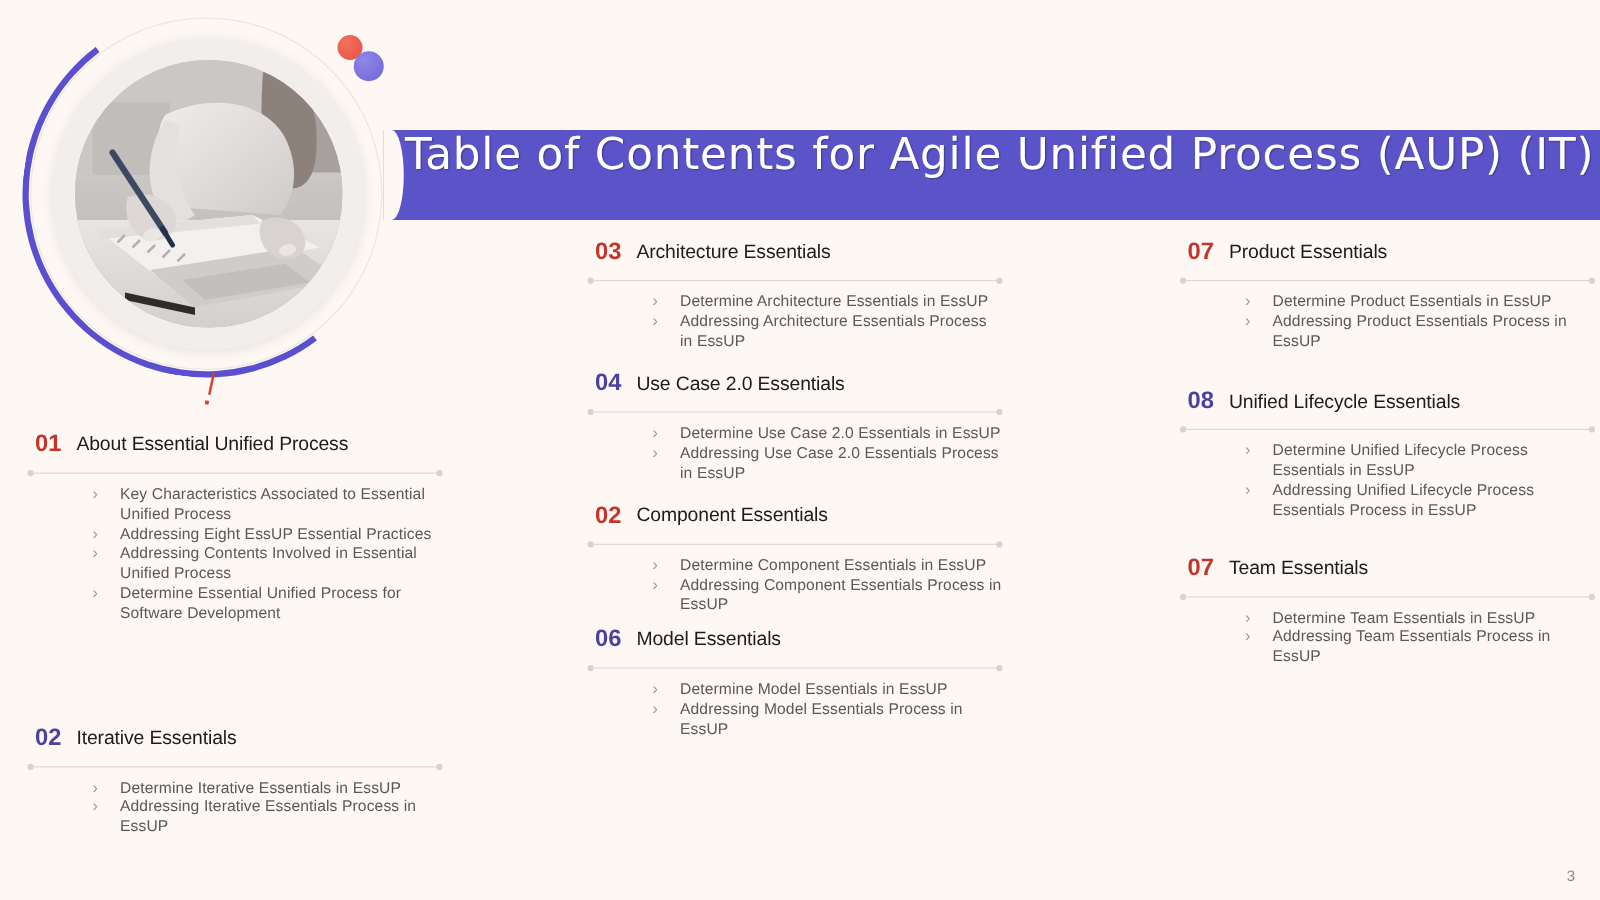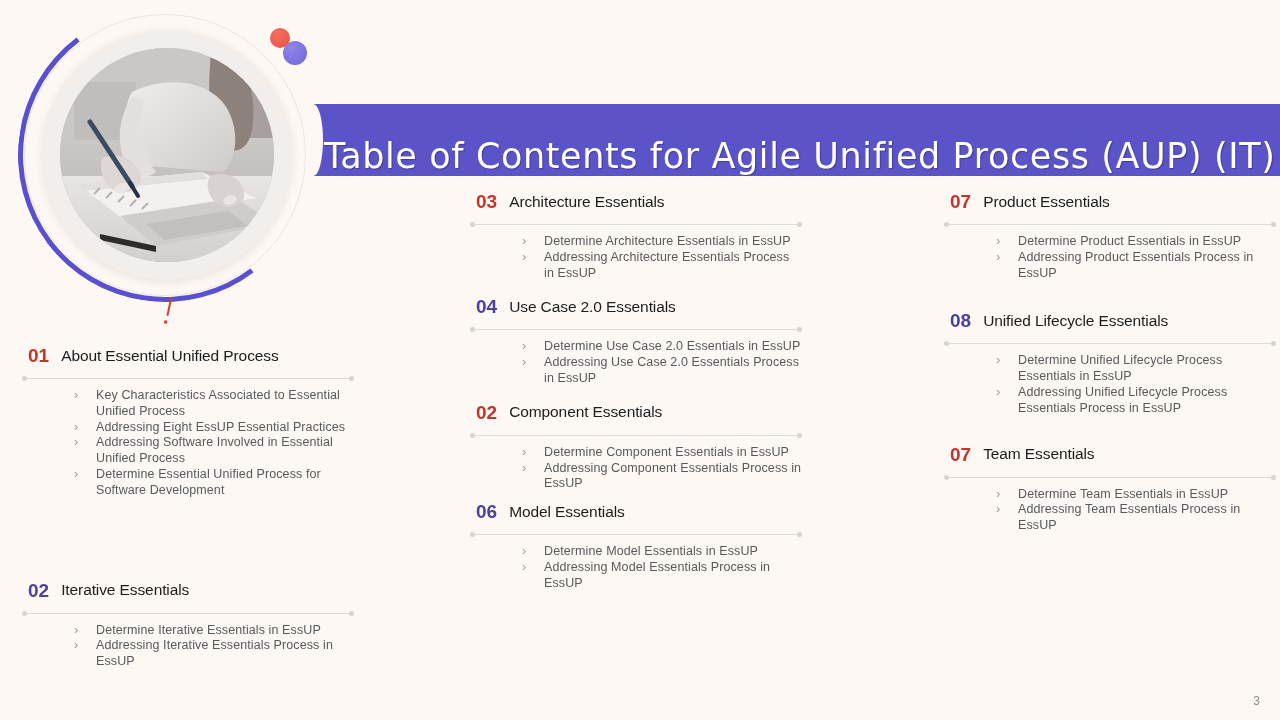--- a/index.html
+++ b/index.html
@@ -18,21 +18,21 @@
 
   
   #title-banner {
     position: absolute;
     left: 307px;
     top: 104px;
     width: 973px;
     height: 72px;
     background: #5a54c8;
     display: flex;
-    align-items: flex-end;
+    align-items: flex-start;
   }
   #title-banner .banner-notch {
     position: absolute;
     left: 0;
     top: 0;
     width: 16px;
     height: 72px;
     background: #fdf8f4;
     border-radius: 0 60% 60% 0 / 0 50% 50% 0;
   }
@@ -130,21 +130,21 @@
   
   .toc-col { position: absolute; width: 332px; }
   #col-left   { left: 22px;  top: 346px; }
   #col-middle { left: 470px; top: 192px; }
   #col-right  { left: 944px; top: 192px; }
 
   .toc-entry { margin-bottom: 6px; }
 
   .entry-head {
     display: flex;
-    align-items: center;
+    align-items: flex-end;
     gap: 12px;
     padding-left: 6px;
   }
   .entry-num {
     font-size: 19px;
     font-weight: 700;
     line-height: 1;
   }
   .entry-num.red    { color: #c4342a; }
   .entry-num.purple { color: #4a429e; }
@@ -287,21 +287,21 @@
         <span class="entry-title">About Essential Unified Process</span>
       </div>
       <div class="entry-rule">
         <span class="cap left"></span>
         <span class="line"></span>
         <span class="cap right"></span>
       </div>
       <ul class="entry-bullets">
         <li><span class="chev">›</span><span>Key Characteristics Associated to Essential Unified Process</span></li>
         <li><span class="chev">›</span><span>Addressing Eight EssUP Essential Practices</span></li>
-        <li><span class="chev">›</span><span>Addressing Software Involved  in Essential Unified Process</span></li>
+        <li><span class="chev">›</span><span>Addressing Contents Involved  in Essential Unified Process</span></li>
         <li><span class="chev">›</span><span>Determine Essential Unified Process for Software Development</span></li>
       </ul>
     </div>
     <div class="toc-entry" style="margin-top: 82px;">
       <div class="entry-head">
         <span class="entry-num purple">02</span>
         <span class="entry-title">Iterative Essentials</span>
       </div>
       <div class="entry-rule">
         <span class="cap left"></span>

